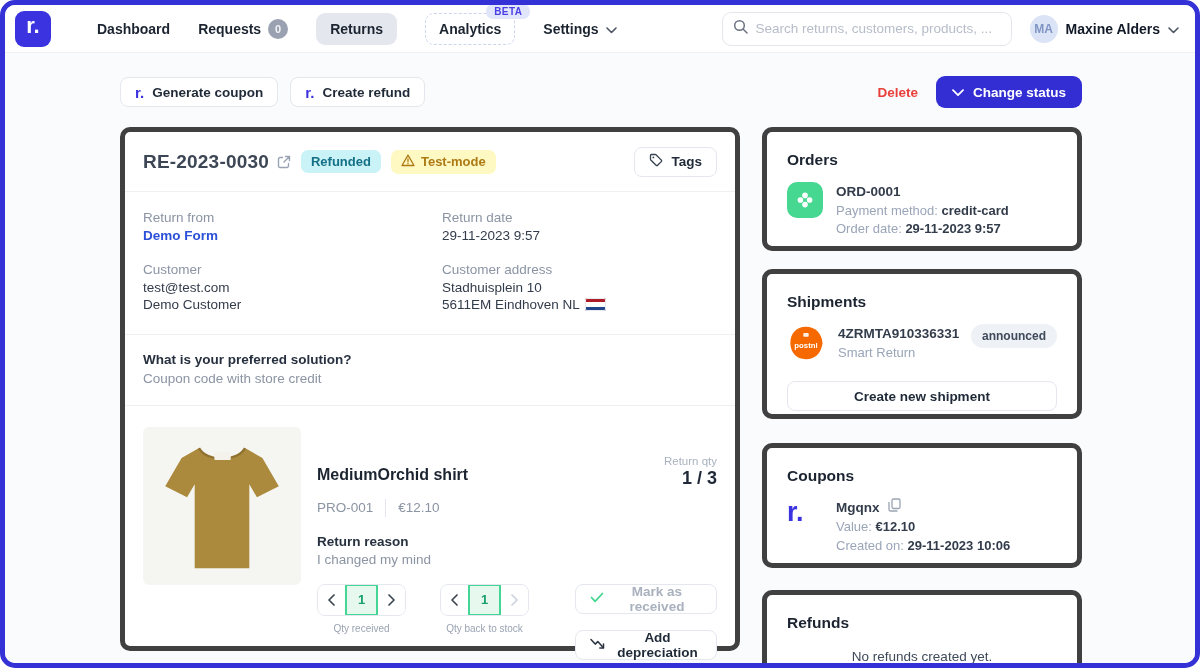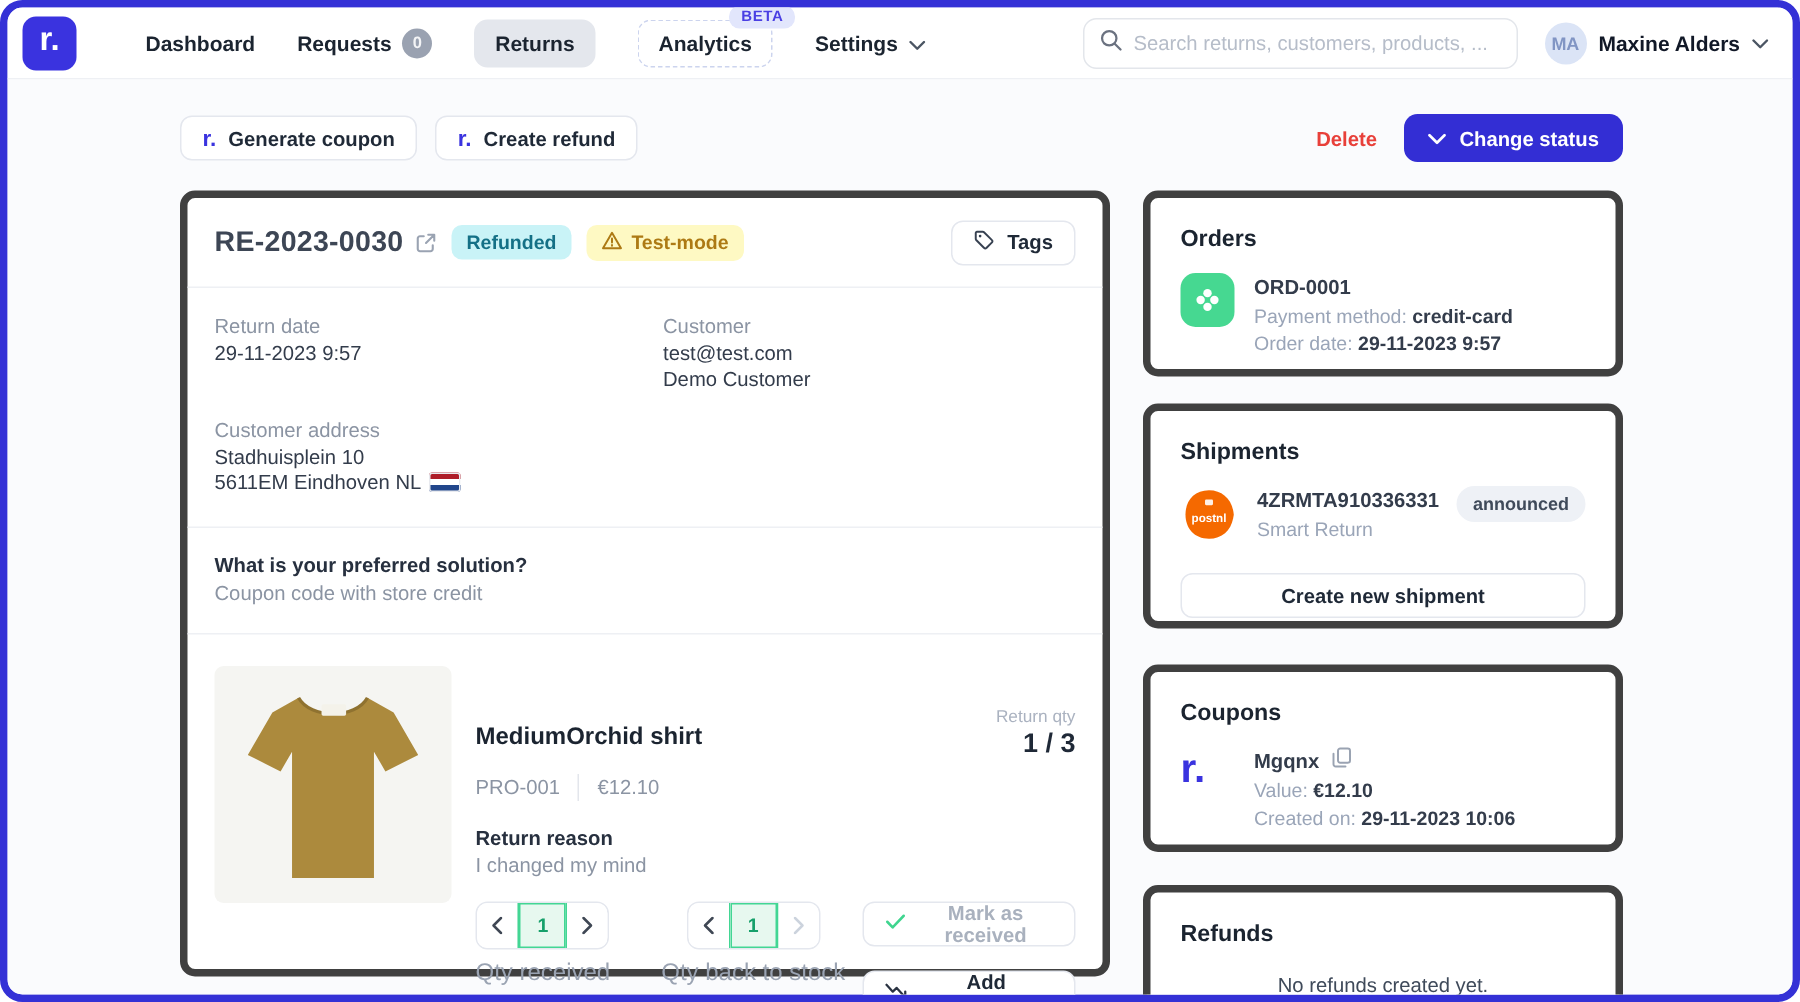--- a/index.html
+++ b/index.html
@@ -67,21 +67,21 @@
   .sku-sep { width:1px; height:18px; background:#e3e6ec; margin:0 12px; }
   .reason-label { margin-top:17px; font-size:13.5px; font-weight:600; color:#27303f; }
   .reason-value { margin-top:3px; font-size:13.5px; color:#8b94a3; }
 
   .controls-row { margin-top:17px; display:flex; }
   .steppers { display:flex; gap:34px; }
   .stepper-group { text-align:center; }
   .stepper { display:inline-flex; align-items:stretch; border:1px solid #e4e7ee; border-radius:8px; background:#fff; overflow:hidden; height:32px; }
   .step-btn { width:27px; border:none; background:#fff; display:flex; align-items:center; justify-content:center; cursor:pointer; padding:0; }
   .step-val { width:33px; display:flex; align-items:center; justify-content:center; background:#e7f8ef; border-left:1px solid #43d694; border-right:1px solid #43d694; box-shadow:0 0 0 1px #43d694 inset; font-size:13px; font-weight:700; color:#17a06b; }
-  .step-label { margin-top:7px; font-size:16px; color:#9aa3b2; }
+  .step-label { margin-top:7px; font-size:10px; color:#9aa3b2; }
   .action-col { margin-left:auto; display:flex; flex-direction:column; gap:16px; align-items:flex-end; }
   .btn-received { width:142px; color:#a9b1be; }
   .btn-depr { width:142px; }
 
   .notes-row { margin-top:24px; display:flex; align-items:center; gap:12px; }
   .toggle { width:37px; height:20px; border-radius:10px; background:#e3e9f2; position:relative; cursor:pointer; flex:none; }
   .toggle-knob { position:absolute; top:2px; left:2px; width:16px; height:16px; border-radius:50%; background:#fff; box-shadow:0 1px 2px rgba(0,0,0,.18); }
   .notes-text { font-size:13.5px; font-weight:600; color:#27303f; }
   .notes-count { color:#9aa3b2; font-weight:400; }
 
@@ -211,20 +211,24 @@
                   <path d="M1.5 6.2V2.3a.8.8 0 01.8-.8h3.9c.3 0 .6.1.8.3l5.3 5.3a1 1 0 010 1.5L8.6 12.3a1 1 0 01-1.5 0L1.8 7a1.2 1.2 0 01-.3-.8z" stroke="#374151" stroke-width="1.3"></path>
                   <circle cx="4.4" cy="4.4" r="0.9" fill="#374151"></circle>
                 </svg>
           </span>
           <span>Tags</span>
         </button>
       </div>
 
       <div class="mc-details">
         <div>
+          <div class="f-label">Return from</div>
+          <div class="f-link">Demo Form</div>
+        </div>
+        <div>
           <div class="f-label">Return date</div>
           <div class="f-value">29-11-2023 9:57</div>
         </div>
         <div>
           <div class="f-label">Customer</div>
           <div class="f-value">test@test.com</div>
           <div class="f-value">Demo Customer</div>
         </div>
         <div>
           <div class="f-label">Customer address</div>

